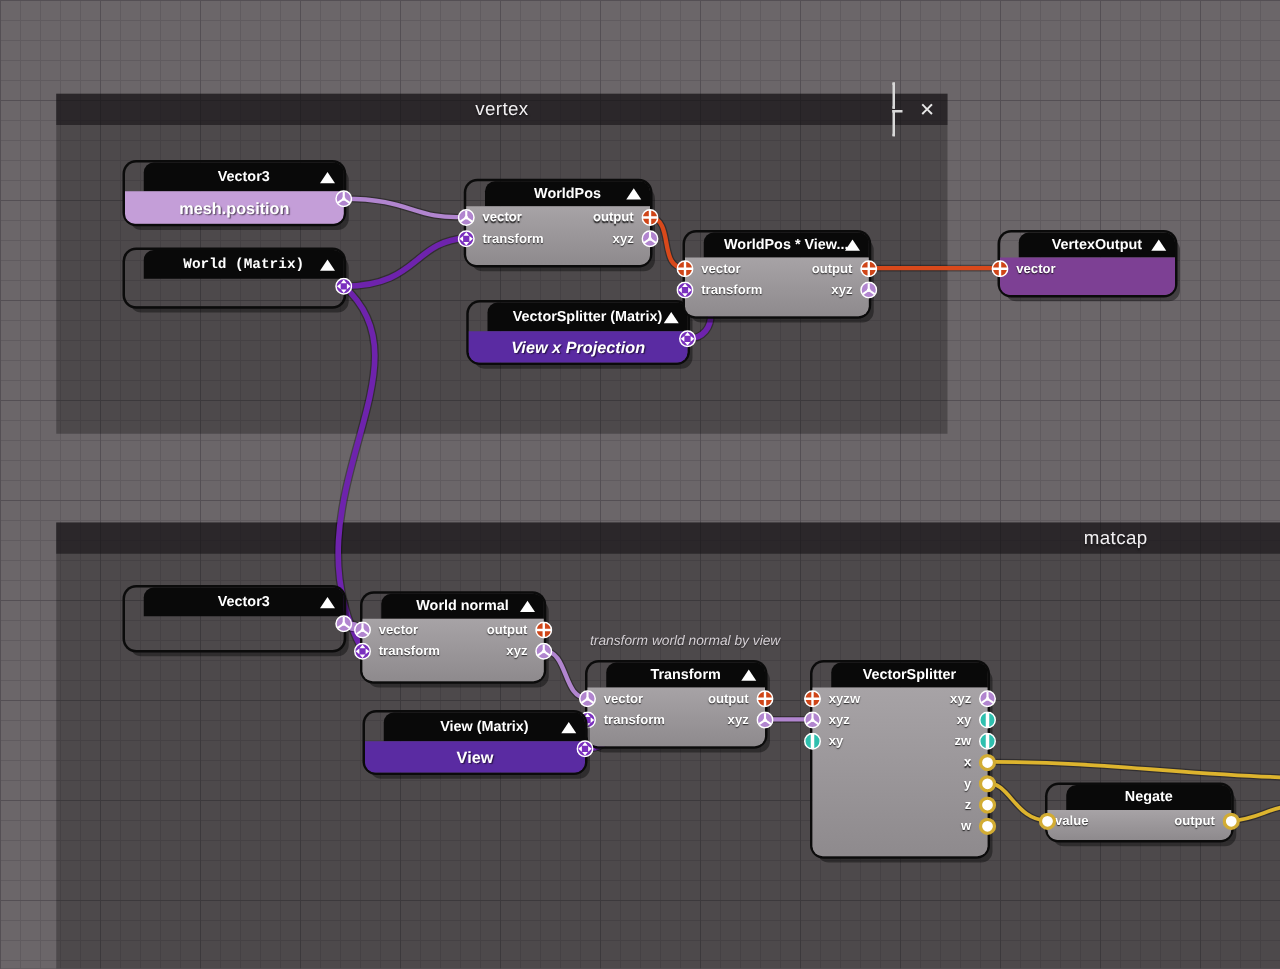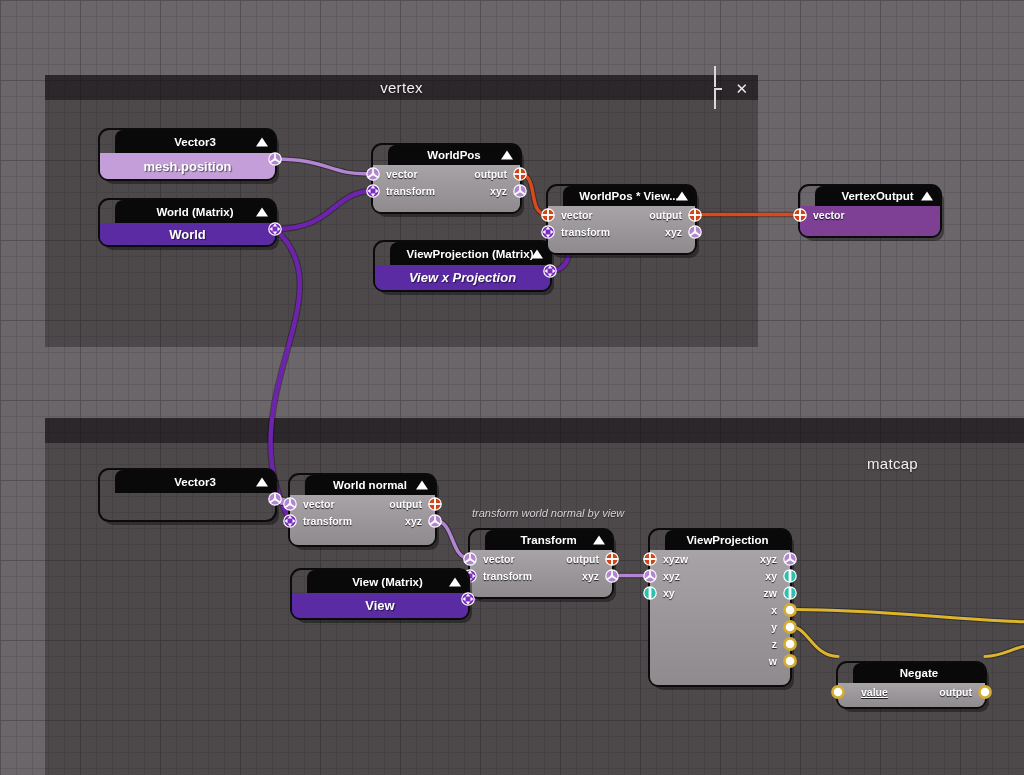--- a/index.html
+++ b/index.html
@@ -15,21 +15,21 @@
     background-size:80px 80px,80px 80px,16px 16px,16px 16px;
   }
   #frames,#nodes,#annotations{position:absolute;inset:0;}
   #wires{position:absolute;inset:0;width:1024px;height:775px;}
   .frame{position:absolute;background:rgba(0,0,0,0.28);}
   .frame-head{
     position:absolute;left:0;top:0;right:0;background:rgba(22,20,22,0.62);
     display:flex;align-items:center;justify-content:center;
   }
   .frame-title{color:#f2f0f2;font-size:15px;letter-spacing:.3px;text-shadow:0 1px 2px rgba(0,0,0,.6);}
-  .frame-title.custom{position:absolute;top:50%;transform:translateY(-50%);margin-top:32px;}
+  .frame-title.custom{position:absolute;top:50%;transform:translateY(-50%);}
   .fbtn{position:absolute;top:50%;transform:translateY(-50%);cursor:pointer;}
   .collapse-box{width:12px;height:11px;border:2px solid #d9d9d9;background:transparent;}
   .collapse-box::after{content:"";display:block;width:8px;height:2px;background:#d9d9d9;margin:2px auto 0;}
   .close-x{color:#e9e9e9;font-size:15px;line-height:15px;}
   .node{position:absolute;border-radius:9px;
     box-shadow:0 0 0 2px #0b0b0b,4px 5px 0 rgba(0,0,0,0.38);}
   .n-head{position:absolute;left:15px;top:0;right:0;background:#090909;
     border-radius:8px 8px 0 0;display:flex;align-items:center;justify-content:center;}
   .n-title{color:#fff;font-size:11.5px;font-weight:700;white-space:nowrap;}
   .n-tri{position:absolute;right:7px;top:50%;transform:translateY(-50%);
@@ -107,26 +107,23 @@
           <svg width="14" height="14" viewBox="0 0 14 14">
             <circle cx="7" cy="7" r="6.2" fill="#b185cf" stroke="#fff" stroke-width="1.2"></circle>
             <line x1="7" y1="7" x2="7" y2="1.6" stroke="#fff" stroke-width="1.7"></line>
             <line x1="7" y1="7" x2="2.3" y2="10.3" stroke="#fff" stroke-width="1.7"></line>
             <line x1="7" y1="7" x2="11.7" y2="10.3" stroke="#fff" stroke-width="1.7"></line>
             <circle cx="7" cy="7" r="1.5" fill="#fff"></circle>
           </svg>
         </span>
       </div>
       <div class="node" style="left: 100px; top: 200px; width: 175px; height: 45px;">
-        <div class="n-head" style="height: 23px;">
+        <div class="n-head" style="height: 23px; font-family: Liberation Mono, monospace;">
           <span class="n-title">World (Matrix)</span>
           <span class="n-tri"></span>
-        </div>
-        <div class="n-value" style="top: 23px; height: 22px; background: rgb(90, 43, 162);">
-          <span>World</span>
         </div>
         <span class="port" style="left: 168px; top: 22px;">
           <svg width="14" height="14" viewBox="0 0 14 14">
             <circle cx="7" cy="7" r="6.2" fill="#7a2fbe" stroke="#fff" stroke-width="1.2"></circle>
             <polygon points="7,1.6 4.7,4.5 9.3,4.5" fill="#fff"></polygon>
             <polygon points="7,12.4 4.7,9.5 9.3,9.5" fill="#fff"></polygon>
             <polygon points="1.6,7 4.5,4.7 4.5,9.3" fill="#fff"></polygon>
             <polygon points="12.4,7 9.5,4.7 9.5,9.3" fill="#fff"></polygon>
           </svg>
         </span>
@@ -171,21 +168,21 @@
             <circle cx="7" cy="7" r="6.2" fill="#b185cf" stroke="#fff" stroke-width="1.2"></circle>
             <line x1="7" y1="7" x2="7" y2="1.6" stroke="#fff" stroke-width="1.7"></line>
             <line x1="7" y1="7" x2="2.3" y2="10.3" stroke="#fff" stroke-width="1.7"></line>
             <line x1="7" y1="7" x2="11.7" y2="10.3" stroke="#fff" stroke-width="1.7"></line>
             <circle cx="7" cy="7" r="1.5" fill="#fff"></circle>
           </svg>
         </span>
       </div>
       <div class="node" style="left: 375px; top: 242px; width: 175px; height: 48px;">
         <div class="n-head" style="height: 23px;">
-          <span class="n-title">ViewProjection (Matrix)</span>
+          <span class="n-title">VectorSplitter (Matrix)</span>
           <span class="n-tri"></span>
         </div>
         <div class="n-value" style="top: 23px; height: 25px; background: rgb(90, 43, 162); font-style: italic;">
           <span>View x Projection</span>
         </div>
         <span class="port" style="left: 168px; top: 22px;">
           <svg width="14" height="14" viewBox="0 0 14 14">
             <circle cx="7" cy="7" r="6.2" fill="#7a2fbe" stroke="#fff" stroke-width="1.2"></circle>
             <polygon points="7,1.6 4.7,4.5 9.3,4.5" fill="#fff"></polygon>
             <polygon points="7,12.4 4.7,9.5 9.3,9.5" fill="#fff"></polygon>
@@ -370,21 +367,21 @@
             <circle cx="7" cy="7" r="6.2" fill="#7a2fbe" stroke="#fff" stroke-width="1.2"></circle>
             <polygon points="7,1.6 4.7,4.5 9.3,4.5" fill="#fff"></polygon>
             <polygon points="7,12.4 4.7,9.5 9.3,9.5" fill="#fff"></polygon>
             <polygon points="1.6,7 4.5,4.7 4.5,9.3" fill="#fff"></polygon>
             <polygon points="12.4,7 9.5,4.7 9.5,9.3" fill="#fff"></polygon>
           </svg>
         </span>
       </div>
       <div class="node" style="left: 650px; top: 530px; width: 140px; height: 155px;">
         <div class="n-head" style="height: 20px;">
-          <span class="n-title">ViewProjection</span>
+          <span class="n-title">VectorSplitter</span>
         </div>
         <div class="n-body" style="top: 20px; height: 135px;"></div>
         <span class="rlabel" style="left: 13px; top: 23px;">xyzw</span>
         <span class="port" style="left: -7px; top: 21.5px;">
           <svg width="14" height="14" viewBox="0 0 14 14">
             <circle cx="7" cy="7" r="6.2" fill="#cf4518" stroke="#fff" stroke-width="1.2"></circle>
             <line x1="7" y1="0.8" x2="7" y2="13.2" stroke="#fff" stroke-width="1.9"></line>
             <line x1="0.8" y1="7" x2="13.2" y2="7" stroke="#fff" stroke-width="1.9"></line>
           </svg>
         </span>
@@ -447,26 +444,26 @@
             <circle cx="7" cy="7" r="5.6" fill="#fff" stroke="#d2ac33" stroke-width="2.6"></circle>
           </svg>
         </span>
         <span class="rlabel right" style="right: 13px; top: 125px;">w</span>
         <span class="port" style="left: 133px; top: 123.5px;">
           <svg width="14" height="14" viewBox="0 0 14 14">
             <circle cx="7" cy="7" r="5.6" fill="#fff" stroke="#d2ac33" stroke-width="2.6"></circle>
           </svg>
         </span>
       </div>
-      <div class="node" style="left: 838px; top: 628px; width: 147px; height: 44px; margin-top: 35px;">
+      <div class="node" style="left: 838px; top: 628px; width: 147px; height: 44px;">
         <div class="n-head" style="height: 20px;">
           <span class="n-title">Negate</span>
         </div>
         <div class="n-body" style="top: 20px; height: 24px;"></div>
-        <span class="rlabel" style="left: 23px; top: 23px; text-decoration: underline;">value</span>
+        <span class="rlabel" style="left: 6px; top: 23px;">value</span>
         <span class="port" style="left: -7px; top: 21.5px;">
           <svg width="14" height="14" viewBox="0 0 14 14">
             <circle cx="7" cy="7" r="5.6" fill="#fff" stroke="#d2ac33" stroke-width="2.6"></circle>
           </svg>
         </span>
         <span class="rlabel right" style="right: 13px; top: 23px;">output</span>
         <span class="port" style="left: 140px; top: 21.5px;">
           <svg width="14" height="14" viewBox="0 0 14 14">
             <circle cx="7" cy="7" r="5.6" fill="#fff" stroke="#d2ac33" stroke-width="2.6"></circle>
           </svg>

